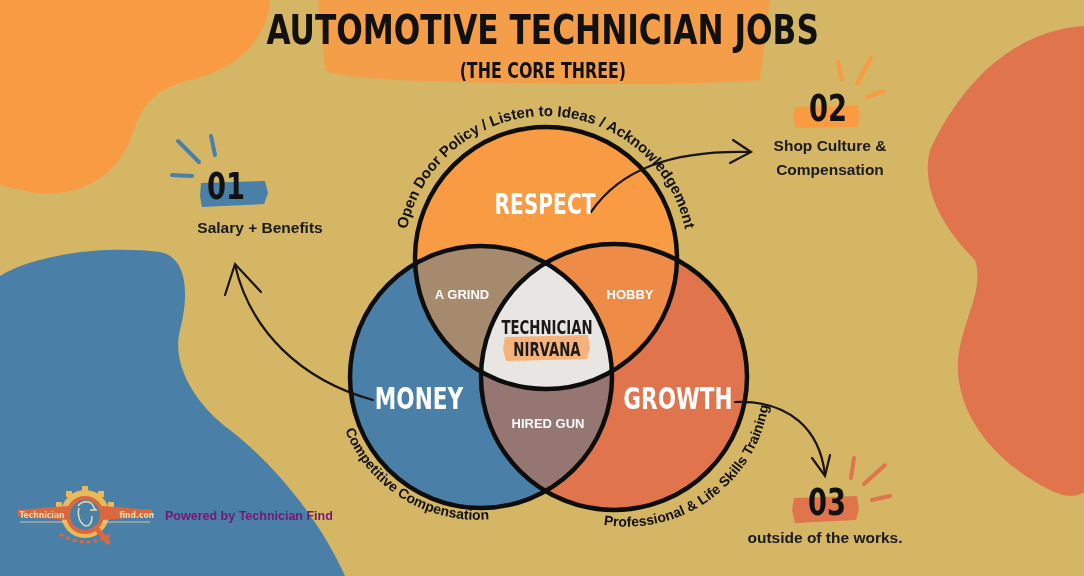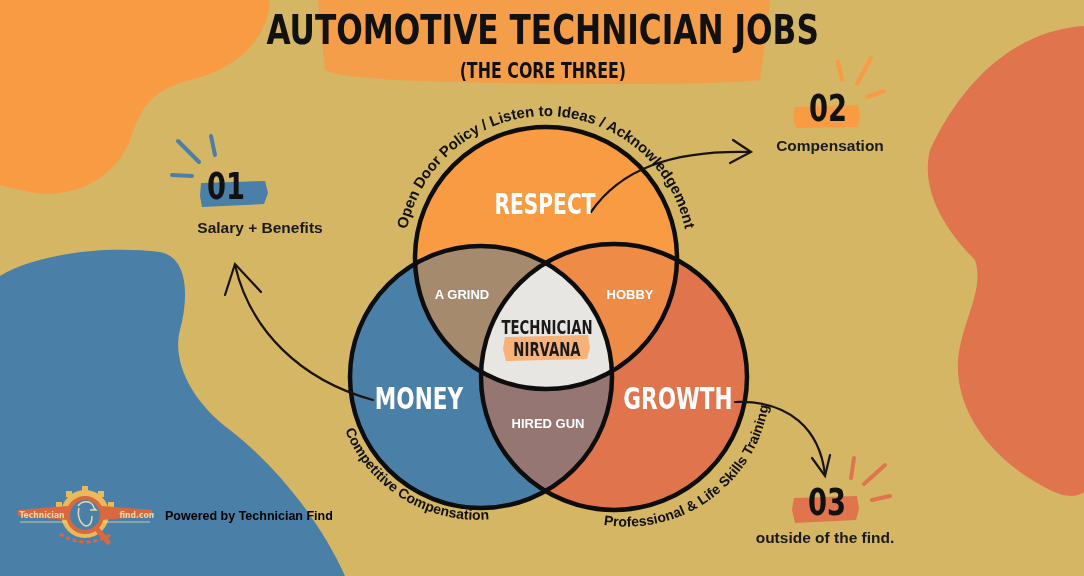--- a/index.html
+++ b/index.html
@@ -17,21 +17,21 @@
       color: #111; transform: scaleX(0.72); transform-origin: 545px 0; line-height: 26px;
     }
     .num {
       position: absolute; font-family: "DejaVu Sans", sans-serif; font-weight: bold;
       font-size: 38px; color: #111; transform: scaleX(0.72); line-height: 40px;
     }
     .cap {
       position: absolute; font-weight: bold; font-size: 15.5px; color: #1a1a1a; text-align: center; line-height: 24px;
     }
     .footer {
-      position: absolute; left: 165px; top: 509px; font-weight: bold; font-size: 12.5px; color: #000000;
+      position: absolute; left: 165px; top: 509px; font-weight: bold; font-size: 12.5px; color: #701a75;
     }
     .logo { position: absolute; left: 16px; top: 484px; width: 138px; height: 72px; }
   </style>
 </head>
 <body>
 
 <svg class="canvas" width="1084" height="576" viewBox="0 0 1084 576" xmlns="http://www.w3.org/2000/svg">
   <defs>
     <clipPath id="cR">
         <circle cx="546" cy="258" r="131"></circle>
@@ -147,26 +147,27 @@
 <div class="title">AUTOMOTIVE TECHNICIAN JOBS</div>
 <div class="subtitle">(THE CORE THREE)</div>
 
 <div class="num" style="left:207px; top:166px; transform-origin:0 0;">01</div>
 <div class="cap" style="left:160px; top:216px; width:200px;">
   <span>Salary + Benefits</span>
 </div>
 
 <div class="num" style="left:809px; top:88px; transform-origin:0 0;">02</div>
 <div class="cap" style="left:740px; top:134px; width:180px;">
+  <div>Shop Culture &amp;</div>
   <div>Compensation</div>
 </div>
 
 <div class="num" style="left:808px; top:482px; transform-origin:0 0;">03</div>
 <div class="cap" style="left:720px; top:526px; width:210px;">
-  <div>outside of the find.</div>
+  <div>outside of the works.</div>
 </div>
 
 <svg class="logo" viewBox="0 0 138 72" xmlns="http://www.w3.org/2000/svg">
   <g fill="#e9b95a">
     <circle cx="69" cy="30" r="24"></circle>
     <rect x="66" y="2" width="6" height="6"></rect>
       <rect x="50" y="7" width="6" height="6"></rect>
       <rect x="82" y="7" width="6" height="6"></rect>
     <rect x="40" y="18" width="6" height="6"></rect>
       <rect x="92" y="18" width="6" height="6"></rect>

